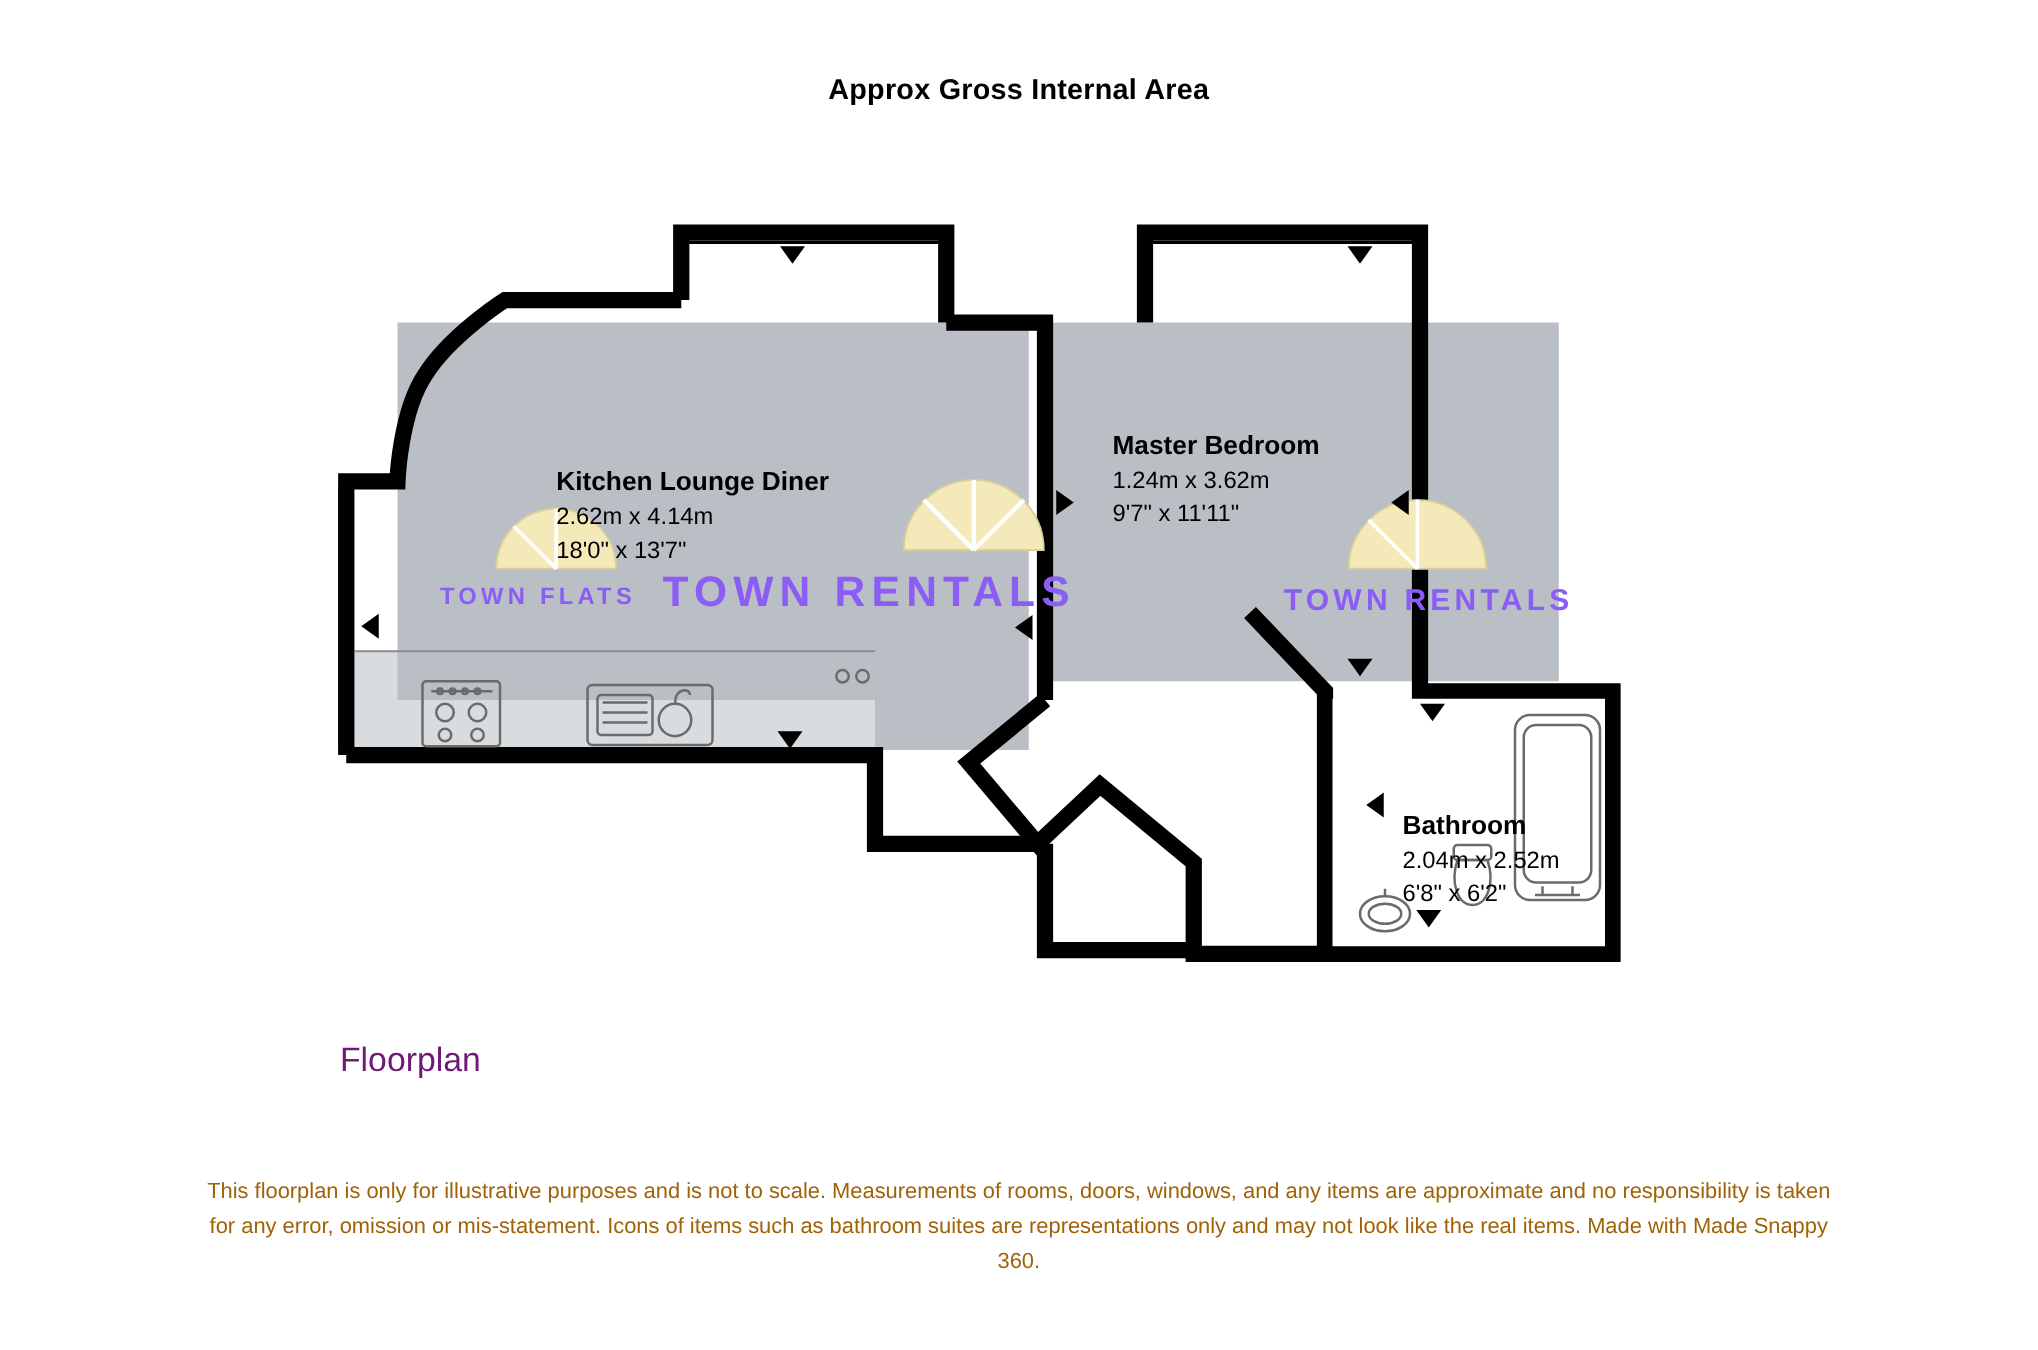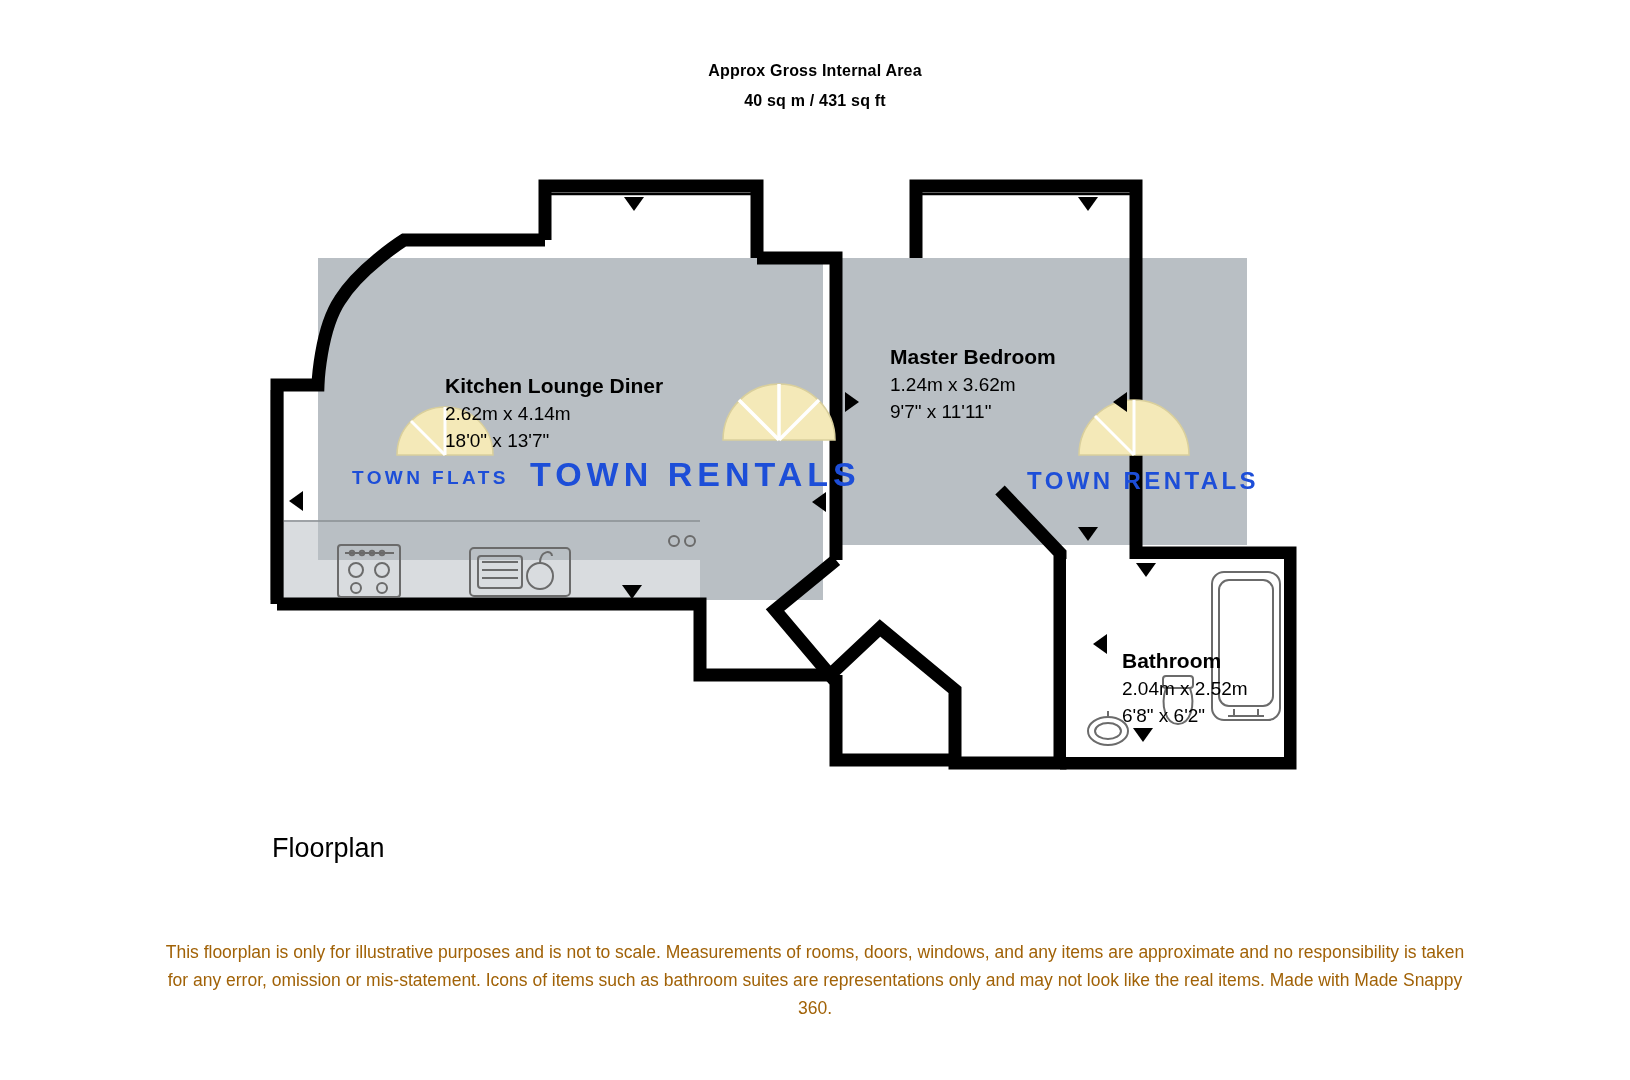--- a/index.html
+++ b/index.html
@@ -18,21 +18,21 @@
 
   
   .header {
     position: absolute;
     top: 56px;
     left: 0;
     width: 1630px;
     text-align: center;
   }
   .header .line {
-    font-size: 16px;
+    font-size: 23px;
     font-weight: bold;
     line-height: 30px;
     letter-spacing: .2px;
   }
 
   
   .stage {
     position: absolute;
     left: 0;
     top: 0;
@@ -58,21 +58,21 @@
     line-height: 27px;
   }
 
   #label-kitchen { left: 445px; top: 372px; width: 244px; }
   #label-master  { left: 890px; top: 343px; width: 186px; }
   #label-bath    { left: 1122px; top: 623px; width: 158px; margin-top: 24px; }
 
   
   .watermark {
     position: absolute;
-    color: #1d4ed8;
+    color: #8b5cf6;
     font-weight: bold;
     white-space: nowrap;
     pointer-events: none;
   }
   #wm-center {
     left: 530px;
     top: 455px;
     font-size: 34px;
     letter-spacing: 5px;
   }
@@ -88,39 +88,38 @@
     font-size: 24px;
     letter-spacing: 3.4px;
   }
 
   
   #floorplan-caption {
     position: absolute;
     left: 272px;
     top: 833px;
     font-size: 27px;
-    color: #000000;
+    color: #701a75;
   }
   #disclaimer {
     position: absolute;
     left: 160px;
     top: 938px;
     width: 1310px;
     text-align: center;
     font-size: 17.5px;
     line-height: 28px;
     color: #a16207;
   }
 </style>
 </head>
 <body>
 
 <div class="header">
   <div class="line">Approx Gross Internal Area</div>
-  <div class="line">40 sq m / 431 sq ft</div>
 </div>
 
 <div class="stage">
   <svg width="1630" height="1080" viewBox="0 0 1630 1080" xmlns="http://www.w3.org/2000/svg">
 
     <g>
       <path d="M318,258 L823,258 L823,600 L700,600 L700,560 L318,560 Z" fill="#b9bfc4" stroke="none"></path>
       <path d="M272,520 L700,520 L700,600 L272,600 Z" fill="#b9bfc4" stroke="none" opacity="0.55"></path>
       <path d="M836,258 L1247,258 L1247,545 L836,545 Z" fill="#b9bfc4" stroke="none"></path>
     </g>

